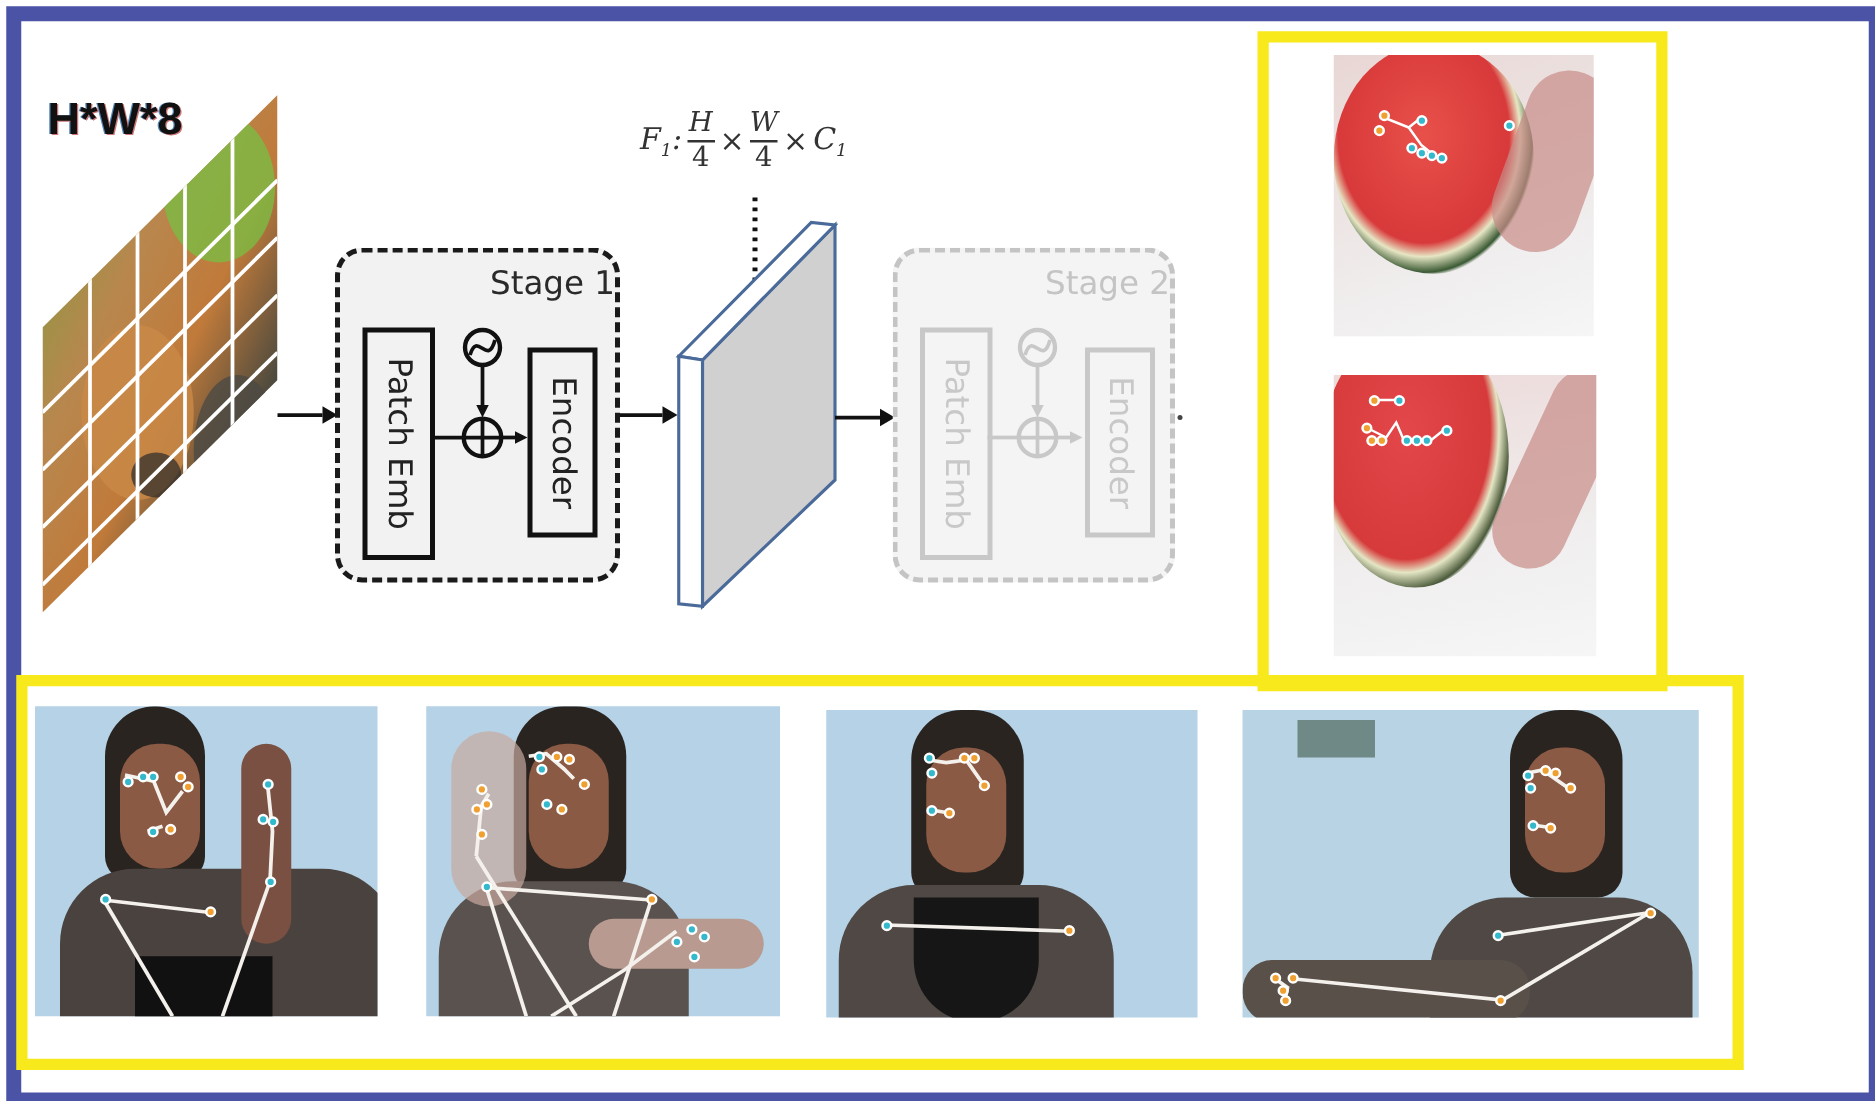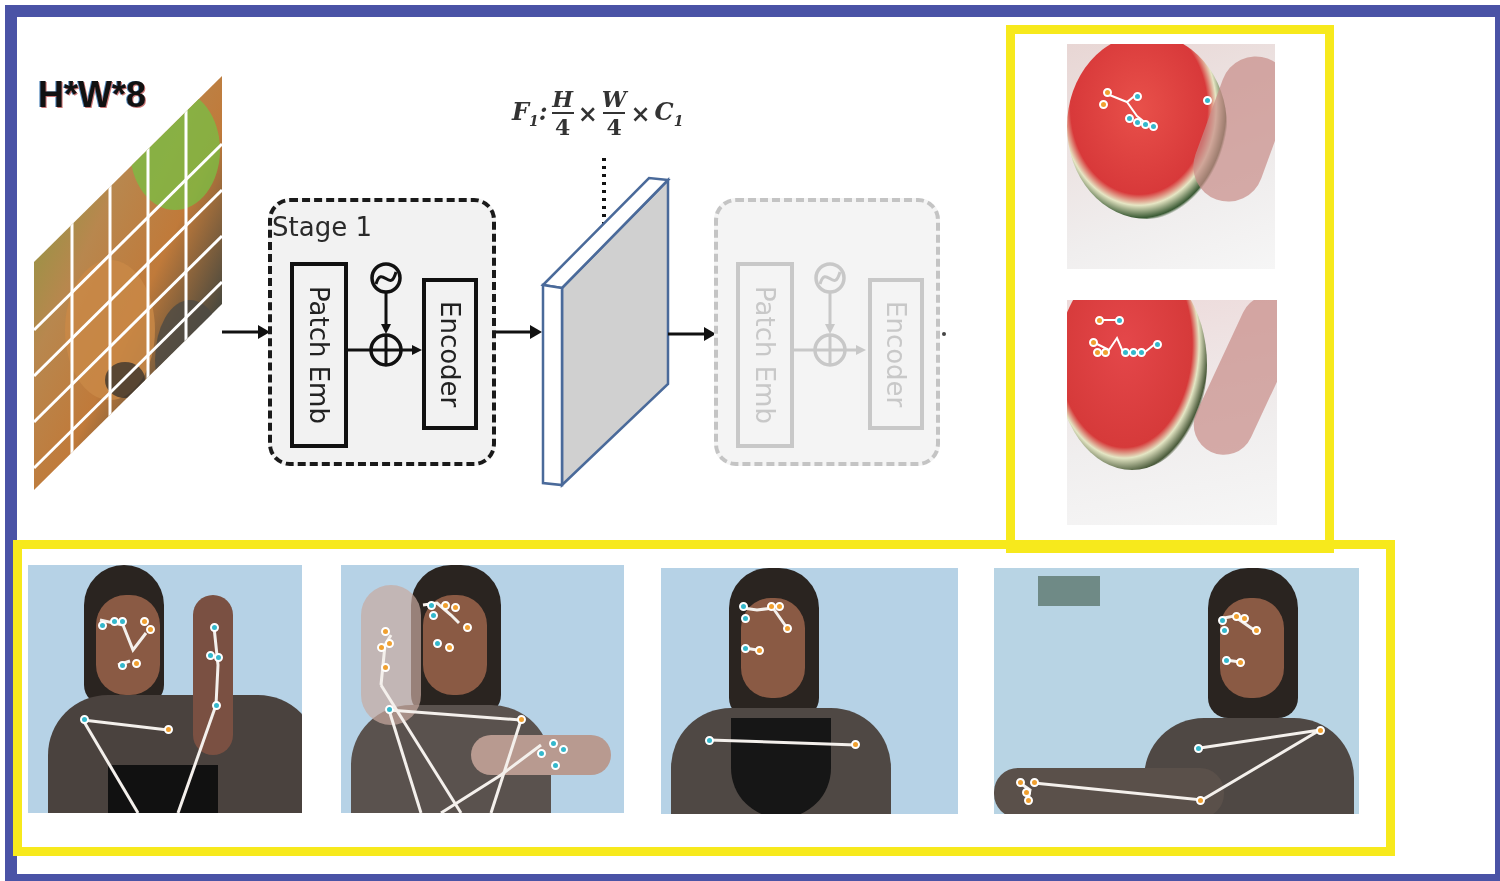--- a/index.html
+++ b/index.html
@@ -1,28 +1,28 @@
 <!DOCTYPE html>
 <html><head>
 <meta charset="utf-8">
 <style>
   html,body{margin:0;padding:0;background:#ffffff;}
   body{width:1500px;height:881px;position:relative;overflow:hidden;font-family:"DejaVu Sans",sans-serif;}
   .frame{position:absolute;left:5px;top:5px;width:1478px;height:857px;border:12px solid #4a53a6;border-right-width:12px;border-bottom-width:13px;background:#fff;box-sizing:content-box;}
   .abs{position:absolute;}
   .hw-label{position:absolute;left:38px;top:74px;font-family:"Liberation Sans",sans-serif;font-weight:bold;font-size:36px;color:#111;letter-spacing:0px;text-shadow:1px 1px 0 #c77,-1px 0 0 #58b;}
-  .formula{position:absolute;left:512px;top:88px;font-family:"DejaVu Serif",serif;font-style:italic;font-weight:bold;color:#333;font-size:24px;display:flex;align-items:center;gap:4px;text-align:center;}
+  .formula{position:absolute;left:512px;top:88px;font-family:"DejaVu Serif",serif;font-style:italic;font-weight:normal;color:#333;font-size:24px;display:flex;align-items:center;gap:4px;text-align:center;}
   .frac{display:inline-flex;flex-direction:column;align-items:center;font-size:22px;line-height:22px;}
   .frac .bar{width:22px;height:2px;background:#333;margin:2px 0;}
   .frac .den{font-style:normal;}
   .sub{font-size:14px;vertical-align:sub;}
   .stage{position:absolute;border-radius:22px;box-sizing:border-box;}
   .stage1{left:268px;top:198px;width:228px;height:268px;border:4px dashed #1a1a1a;background:#f2f2f2;}
   .stage2{left:714px;top:198px;width:226px;height:268px;border:4px dashed #c4c4c4;background:#f4f4f4;}
-  .stage-title{position:absolute;left:0;right:0;top:10px;text-align:left;font-family:"DejaVu Sans",sans-serif;font-size:26px;}
+  .stage-title{position:absolute;left:0;right:0;top:10px;text-align:right;font-family:"DejaVu Sans",sans-serif;font-size:26px;}
   .stage1 .stage-title{color:#2a2a2a;}
   .stage2 .stage-title{color:#c4c4c4;}
   .vbox{position:absolute;box-sizing:border-box;display:flex;align-items:center;justify-content:center;}
   .vbox span{writing-mode:vertical-rl;font-size:26px;font-family:"DejaVu Sans",sans-serif;}
   .stage1 .vbox{border:4px solid #111;color:#222;}
   .stage2 .vbox{border:4px solid #c8c8c8;color:#c8c8c8;}
   .pe{left:18px;top:60px;width:58px;height:186px;}
   .enc{left:150px;top:76px;width:56px;height:152px;}
   svg{position:absolute;overflow:visible;}
   .yellow{position:absolute;box-sizing:border-box;border:9px solid #f7e91c;}
@@ -122,20 +122,21 @@
     <circle cx="114" cy="148" r="15" fill="none" stroke="#111" stroke-width="3.5"></circle>
     <line x1="99" y1="148" x2="129" y2="148" stroke="#111" stroke-width="3"></line>
     <line x1="114" y1="133" x2="114" y2="163" stroke="#111" stroke-width="3"></line>
     <line x1="72" y1="148" x2="99" y2="148" stroke="#111" stroke-width="3"></line>
     <line x1="129" y1="148" x2="142" y2="148" stroke="#111" stroke-width="3"></line>
     <polygon points="140,143 150,148 140,153" fill="#111"></polygon>
   </svg>
 </div>
 
 <div class="stage stage2">
+  <div class="stage-title">Stage 2</div>
   <div class="vbox pe">
       <span>Patch Emb</span>
     </div>
   <div class="vbox enc">
       <span>Encoder</span>
     </div>
   <svg style="left:0;top:0" width="226" height="268">
     <circle cx="112" cy="76" r="14" fill="none" stroke="#c8c8c8" stroke-width="3.5"></circle>
     <path d="M102,82 C108,62 116,92 122,70" fill="none" stroke="#c8c8c8" stroke-width="3"></path>
     <line x1="112" y1="90" x2="112" y2="128" stroke="#c8c8c8" stroke-width="3"></line>

